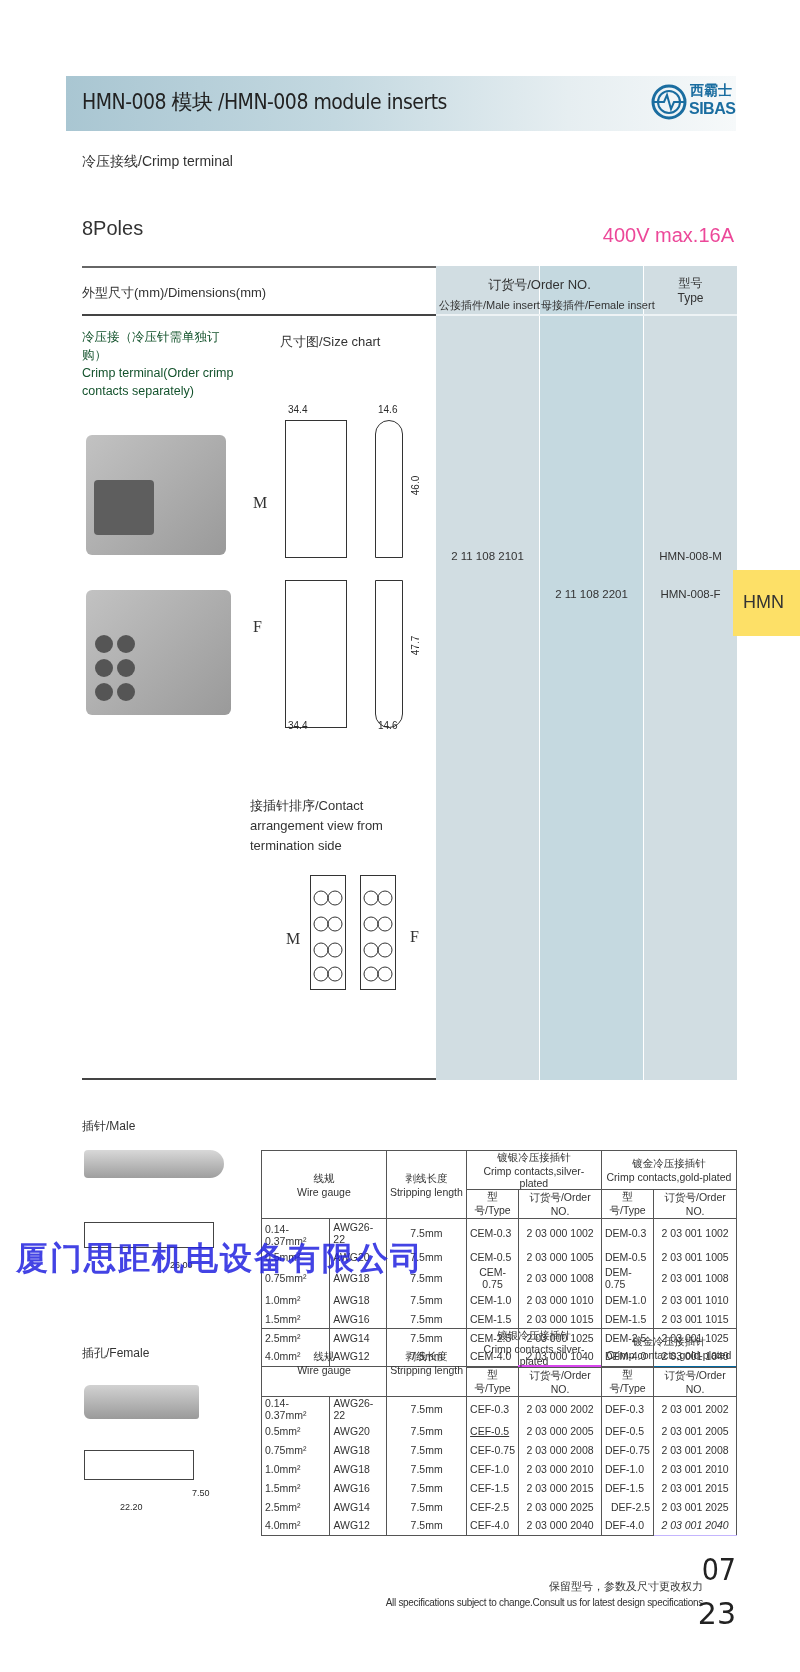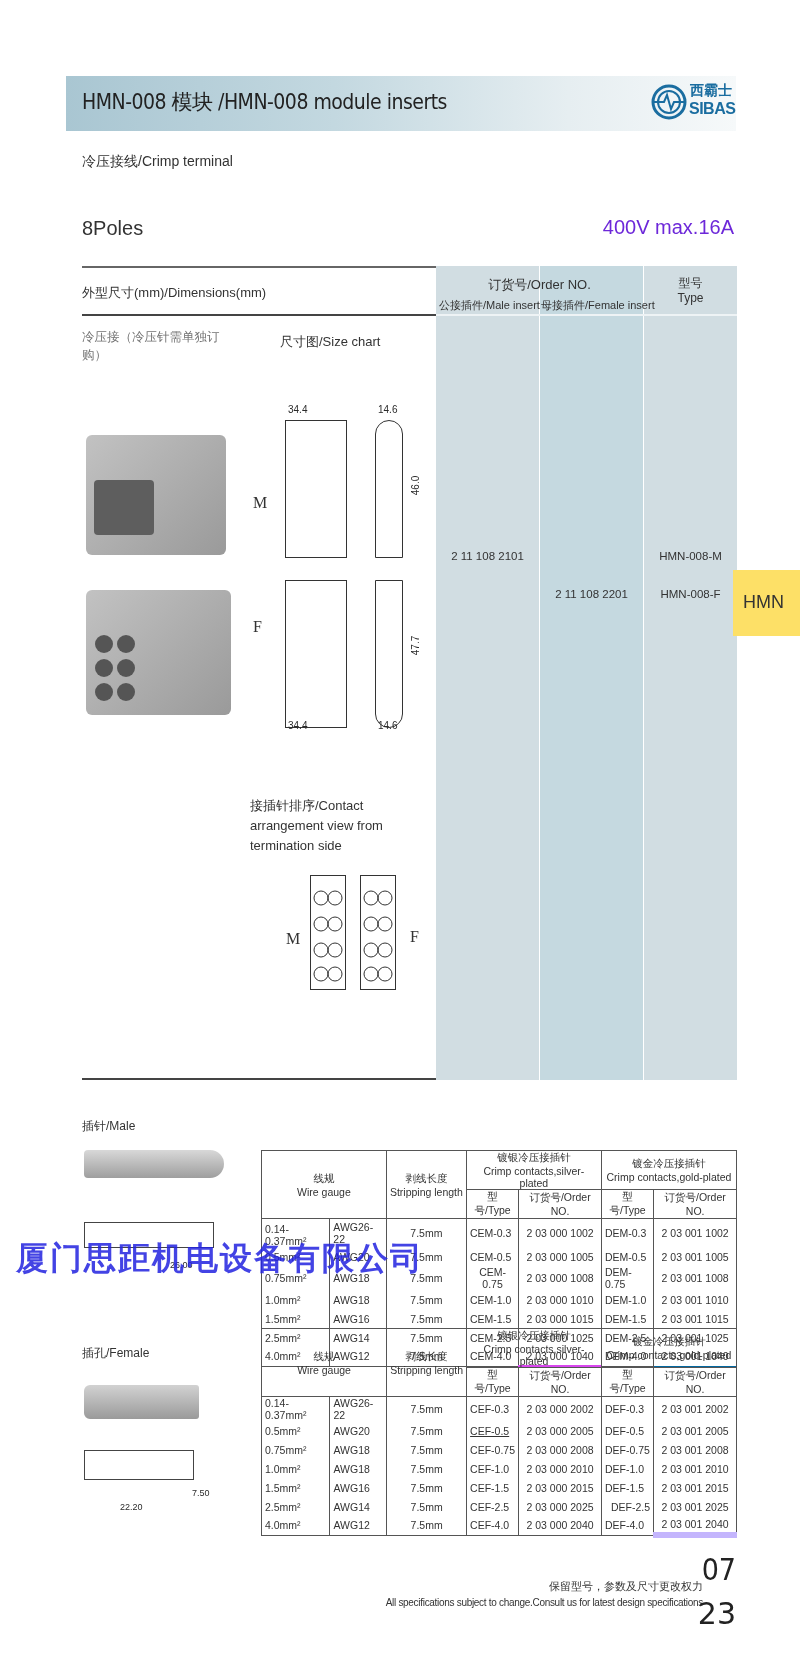--- a/index.html
+++ b/index.html
@@ -5,34 +5,34 @@
   * { box-sizing: border-box; margin: 0; padding: 0; }
   body { width: 800px; height: 1672px; background: #ffffff; font-family: "Liberation Sans", "DejaVu Sans", sans-serif; color: #2a2a2a; position: relative; overflow: hidden; }
   .abs { position: absolute; }
   .header-bar { left: 66px; top: 76px; width: 670px; height: 55px; background: linear-gradient(90deg, #a9c6d2 0%, #c3d8e0 40%, #e6eef1 75%, #f6f9fa 100%); }
   .header-title { left: 82px; top: 88px; font-size: 21px; color: #222; font-family: "DejaVu Sans", sans-serif; font-stretch: condensed; letter-spacing: -0.5px; }
   .logo { left: 650px; top: 80px; width: 86px; height: 48px; }
   .logo-cn { position: absolute; left: 40px; top: 2px; font-size: 14px; color: #1a6da0; font-weight: bold; }
   .logo-en { position: absolute; left: 39px; top: 20px; font-size: 16px; color: #1a6da0; font-weight: bold; letter-spacing: -0.5px; }
   .subtitle { left: 82px; top: 153px; font-size: 14px; color: #333; }
   .poles { left: 82px; top: 217px; font-size: 20px; color: #333; }
-  .rating { right: 66px; top: 216px; font-size: 20px; color: #6d28d9; }
+  .rating { right: 66px; top: 224px; font-size: 20px; color: #ec4899; }
   .rule-top { left: 82px; top: 266px; width: 354px; height: 2px; background: #666; }
   .rule-mid { left: 82px; top: 314px; width: 354px; height: 2px; background: #444; }
   .rule-bot { left: 82px; top: 1078px; width: 354px; height: 2px; background: #444; }
   .col { position: absolute; top: 266px; height: 814px; }
   .col-male { left: 436px; width: 103px; background: #d1dde2; }
   .col-female { left: 540px; width: 103px; background: #c5d9e0; }
   .col-type { left: 644px; width: 93px; background: #d1dde2; }
   .col-divider { position: absolute; left: 436px; top: 314px; width: 301px; height: 2px; background: #eef3f5; }
   .dim-label { left: 82px; top: 284px; font-size: 13px; color: #333; }
   .order-head { left: 436px; top: 276px; width: 207px; text-align: center; font-size: 13px; color: #333; }
   .order-sub { top: 298px; font-size: 11px; color: #333; }
   .type-head { left: 644px; top: 276px; width: 93px; text-align: center; font-size: 12px; line-height: 15px; color: #333; }
-  .crimp-note { left: 82px; top: 328px; font-size: 12.5px; line-height: 18px; color: #737373; width: 160px; }
+  .crimp-note { left: 82px; top: 328px; font-size: 12.5px; line-height: 18px; color: #14532d; width: 160px; }
   .size-chart-label { left: 280px; top: 333px; font-size: 13px; color: #333; }
   .val { font-size: 11.5px; color: #333; text-align: center; }
   .hmn-tab { left: 733px; top: 570px; width: 67px; height: 66px; background: #fde067; }
   .hmn-tab span { position: absolute; left: 10px; top: 22px; font-size: 18px; color: #333; }
   .contact-label { left: 250px; top: 796px; font-size: 13px; line-height: 20px; color: #333; }
   .drawing-letter { font-family: "Liberation Serif", serif; font-size: 16px; color: #333; }
   .photo { background: linear-gradient(135deg, #c2c2c2, #9a9a9a); border-radius: 6px; }
   .dwg { border: 1px solid #333; background: #fff; }
   table.spec { position: absolute; border-collapse: collapse; font-size: 10.5px; color: #333; }
   table.spec td, table.spec th { border: 1px solid #555; text-align: center; font-weight: normal; padding: 0 3px; }
@@ -77,20 +77,21 @@
 <div class="abs order-head">订货号/Order NO.</div>
 <div class="abs order-sub" style="left:439px;">公接插件/Male insert</div>
 <div class="abs order-sub" style="left:541px;">母接插件/Female insert</div>
 <div class="abs type-head">
   <div>型号</div>
   <div>Type</div>
 </div>
 
 <div class="abs crimp-note">
   <div>冷压接（冷压针需单独订购）</div>
+  <div>Crimp terminal(Order crimp contacts separately)</div>
 </div>
 <div class="abs size-chart-label">尺寸图/Size chart</div>
 
 <div class="abs photo" style="left:86px; top:435px; width:140px; height:120px;">
   <div style="position:absolute; left:8px; top:45px; width:60px; height:55px; background:#5e5e5e; border-radius:4px;"></div>
 </div>
 <div class="abs photo" style="left:86px; top:590px; width:145px; height:125px;">
   <svg width="80" height="80" viewBox="0 0 80 80" style="position:absolute; left:4px; top:40px;">
     <circle cx="14" cy="14" r="9" fill="#555"></circle>
       <circle cx="36" cy="14" r="9" fill="#555"></circle>
@@ -336,21 +337,21 @@
         <td class="nb" style="text-align:right;">DEF-2.5</td>
         <td class="nb">2 03 001 2025</td>
       </tr>
   <tr>
         <td class="nb" style="text-align:left; border-bottom:1px solid #555;">4.0mm²</td>
         <td class="nb" style="text-align:left; border-bottom:1px solid #555;">AWG12</td>
         <td class="nb" style="border-bottom:1px solid #555;">7.5mm</td>
         <td class="nb" style="text-align:left; border-bottom:1px solid #555;">CEF-4.0</td>
         <td class="nb" style="border-bottom:1px solid #555;">2 03 000 2040</td>
         <td class="nb" style="text-align:left; border-bottom:1px solid #555;">DEF-4.0</td>
-        <td class="nb" style="border-bottom:6px solid #c4b5fd;">2 03 001 2040</td>
+        <td class="nb" style="border-bottom:1px solid #c4b5fd;font-style:italic;">2 03 001 2040</td>
       </tr>
 </tbody>
   </table>
 
 <div class="abs watermark">厦门思距机电设备有限公司</div>
 
 <div class="abs footer-cn">保留型号，参数及尺寸更改权力</div>
 <div class="abs footer-en">All specifications subject to change.Consult us for latest design specifications</div>
 <div class="abs page-top">07</div>
 <div class="abs page-bot">23</div>

